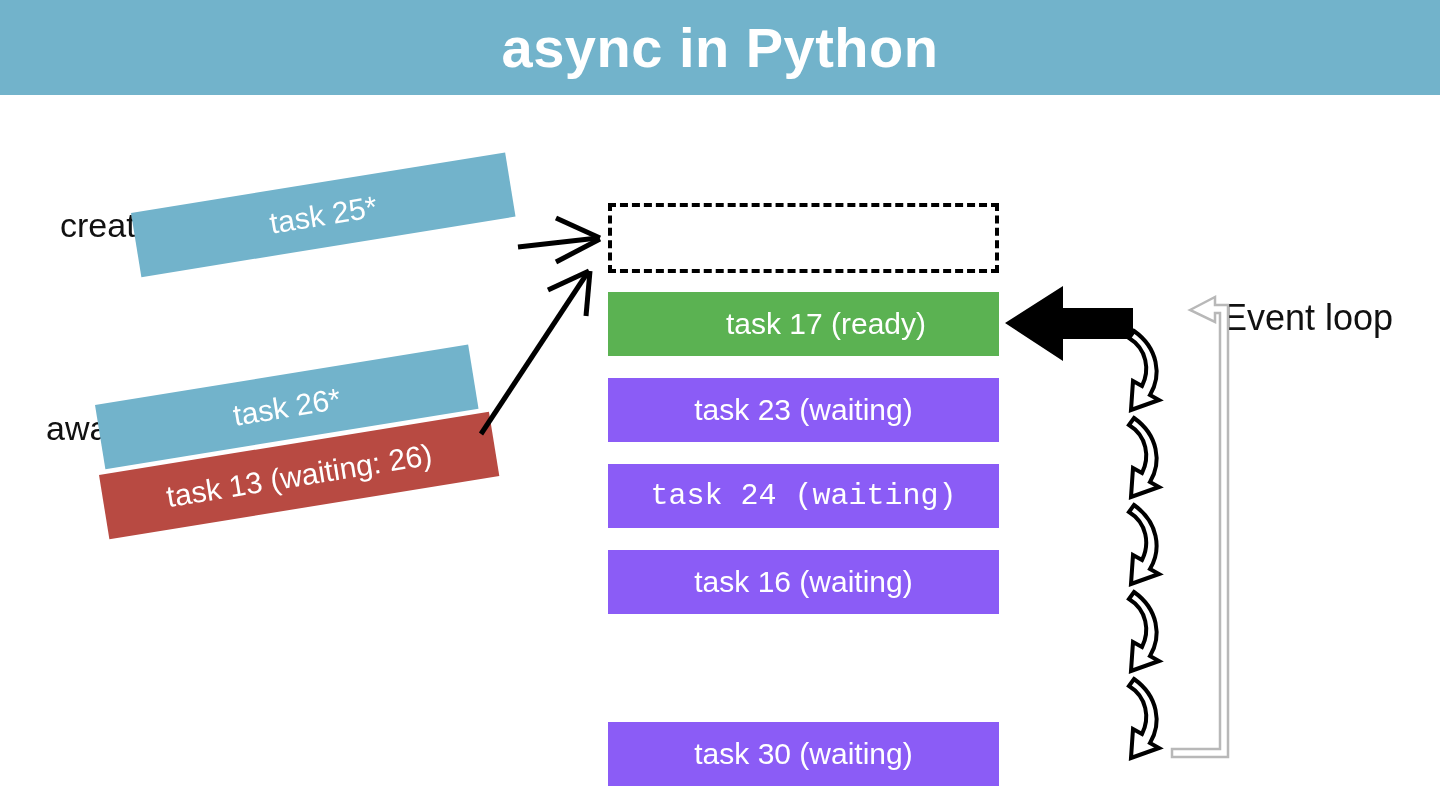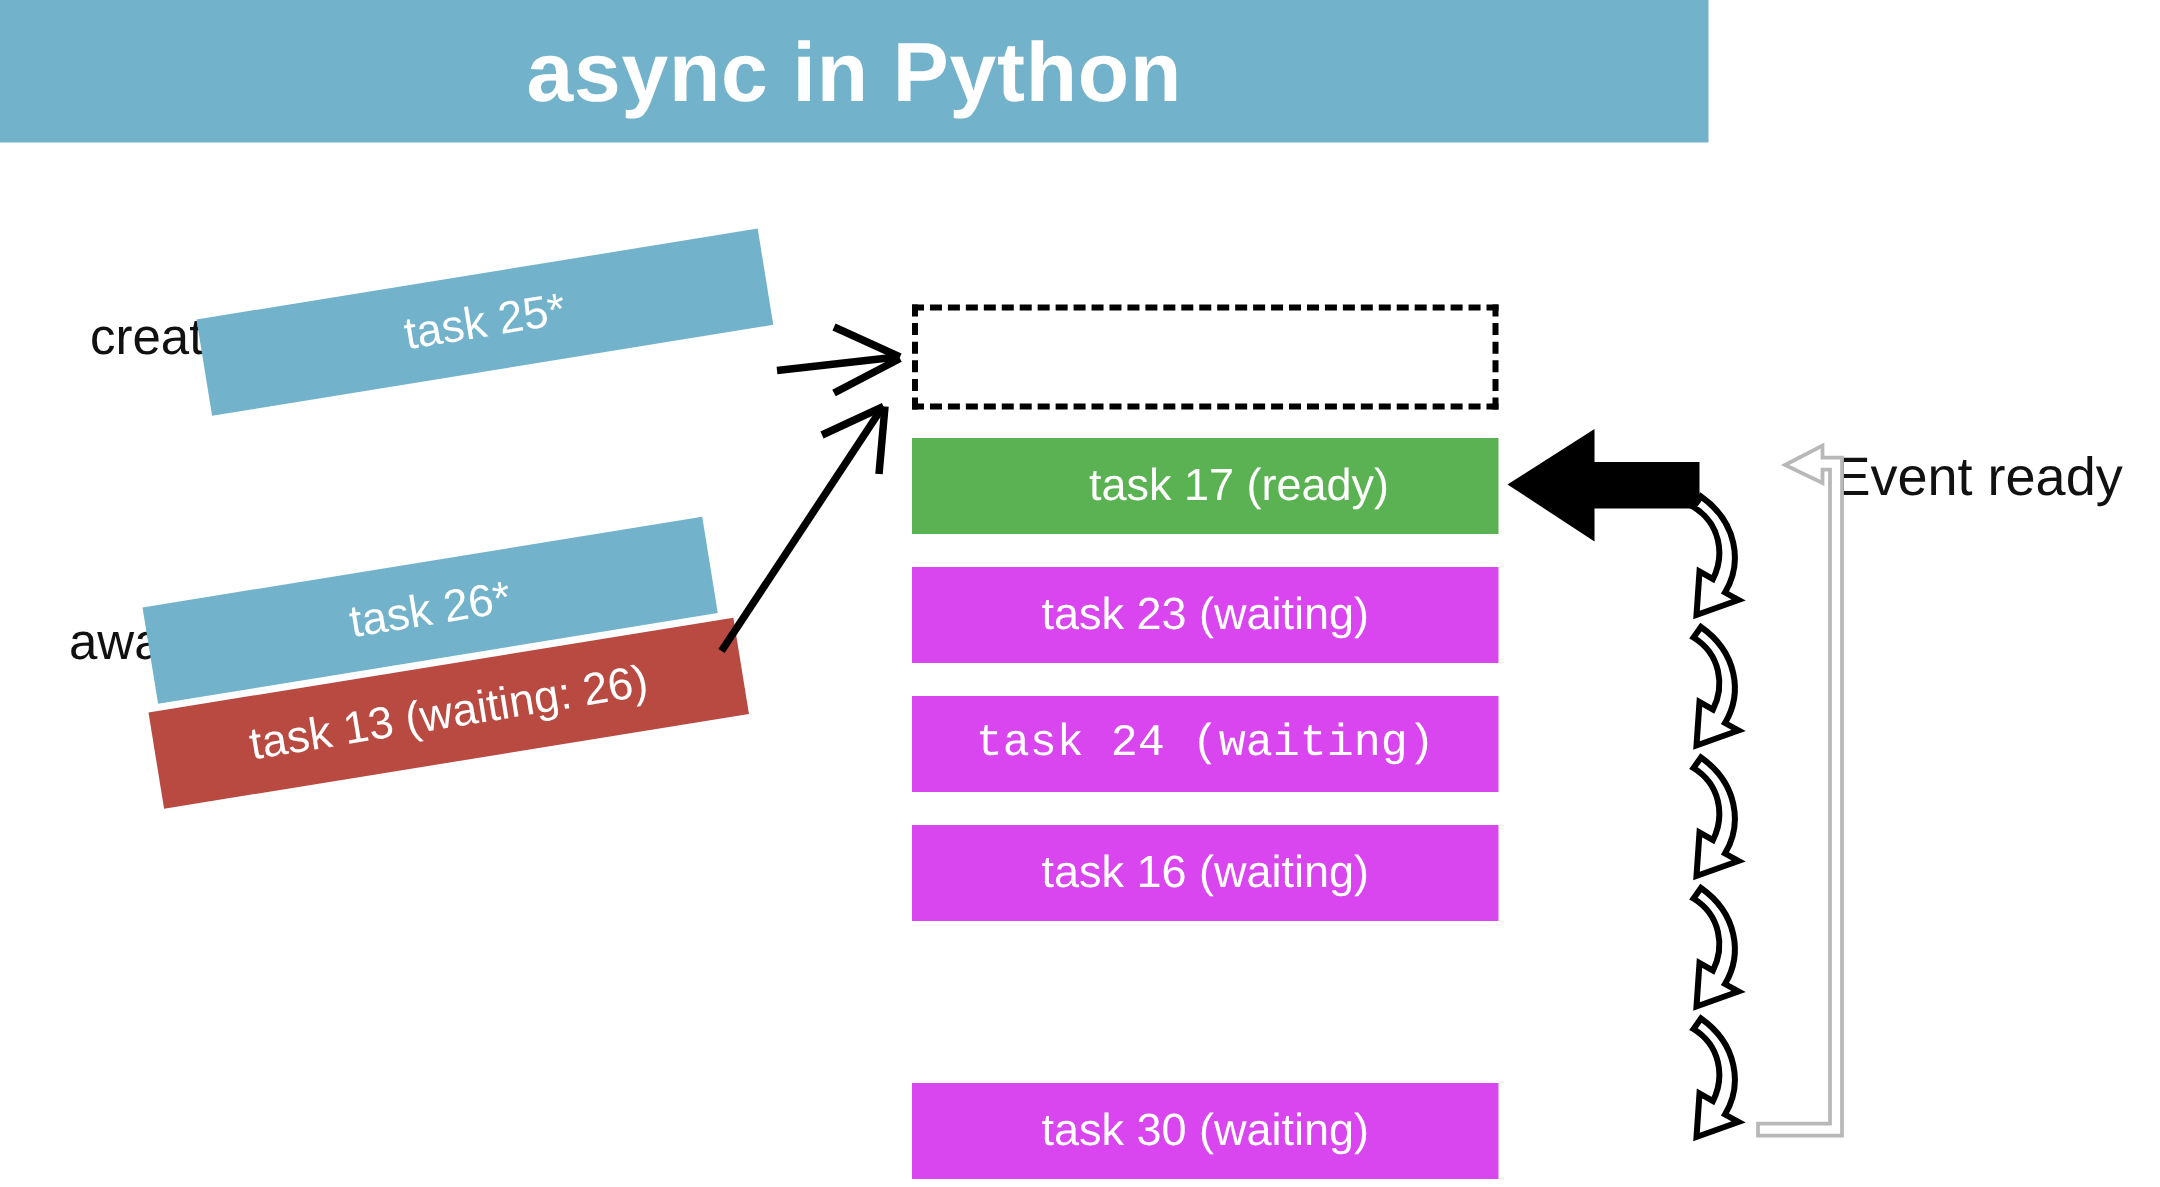--- a/index.html
+++ b/index.html
@@ -13,21 +13,21 @@
     position: relative;
     overflow: hidden;
     font-family: "Liberation Sans", sans-serif;
   }
 
   
   #title-banner {
     position: absolute;
     left: 0;
     top: 0;
-    width: 1139px;
+    width: 1440px;
     height: 95px;
     background: #72b3cb;
     display: flex;
     align-items: center;
     justify-content: center;
   }
   #title-text {
     color: #ffffff;
     font-size: 56px;
     font-weight: bold;
@@ -97,21 +97,21 @@
     display: flex;
     align-items: center;
     justify-content: center;
     color: #ffffff;
     font-size: 30px;
     line-height: 1;
     box-sizing: border-box;
     white-space: nowrap;
   }
   .queue-slot.green { background: #5bb252; }
-  .queue-slot.red   { background: #d946ef; }
+  .queue-slot.red   { background: #8b5cf6; }
   .queue-slot.empty {
     background: #ffffff;
     border: 4px dashed #000000;
     height: 70px;
   }
 
   
   #arrow-layer {
     position: absolute;
     left: 0;
@@ -157,21 +157,21 @@
 
   <div class="queue-slot red" style="top:378px;">task 23 (waiting)</div>
 
   <div class="queue-slot red" style="top:464px;font-family:Liberation Mono, monospace;">task 24 (waiting)</div>
 
   <div class="queue-slot red" style="top:550px;">task 16 (waiting)</div>
 
 
   <div class="queue-slot red" style="top:722px;">task 30 (waiting)</div>
 
-  <div id="label-event-loop">Event ready</div>
+  <div id="label-event-loop">Event loop</div>
 
   <svg id="arrow-layer" viewBox="0 0 1440 791">
 
     <g fill="none" stroke="#000000" stroke-width="5" stroke-linecap="butt">
       <line x1="518" y1="247" x2="598" y2="238"></line>
       <line x1="556" y1="218" x2="600" y2="238"></line>
       <line x1="556" y1="262" x2="600" y2="239"></line>
     </g>
 
     <g fill="none" stroke="#000000" stroke-width="5" stroke-linecap="butt">

